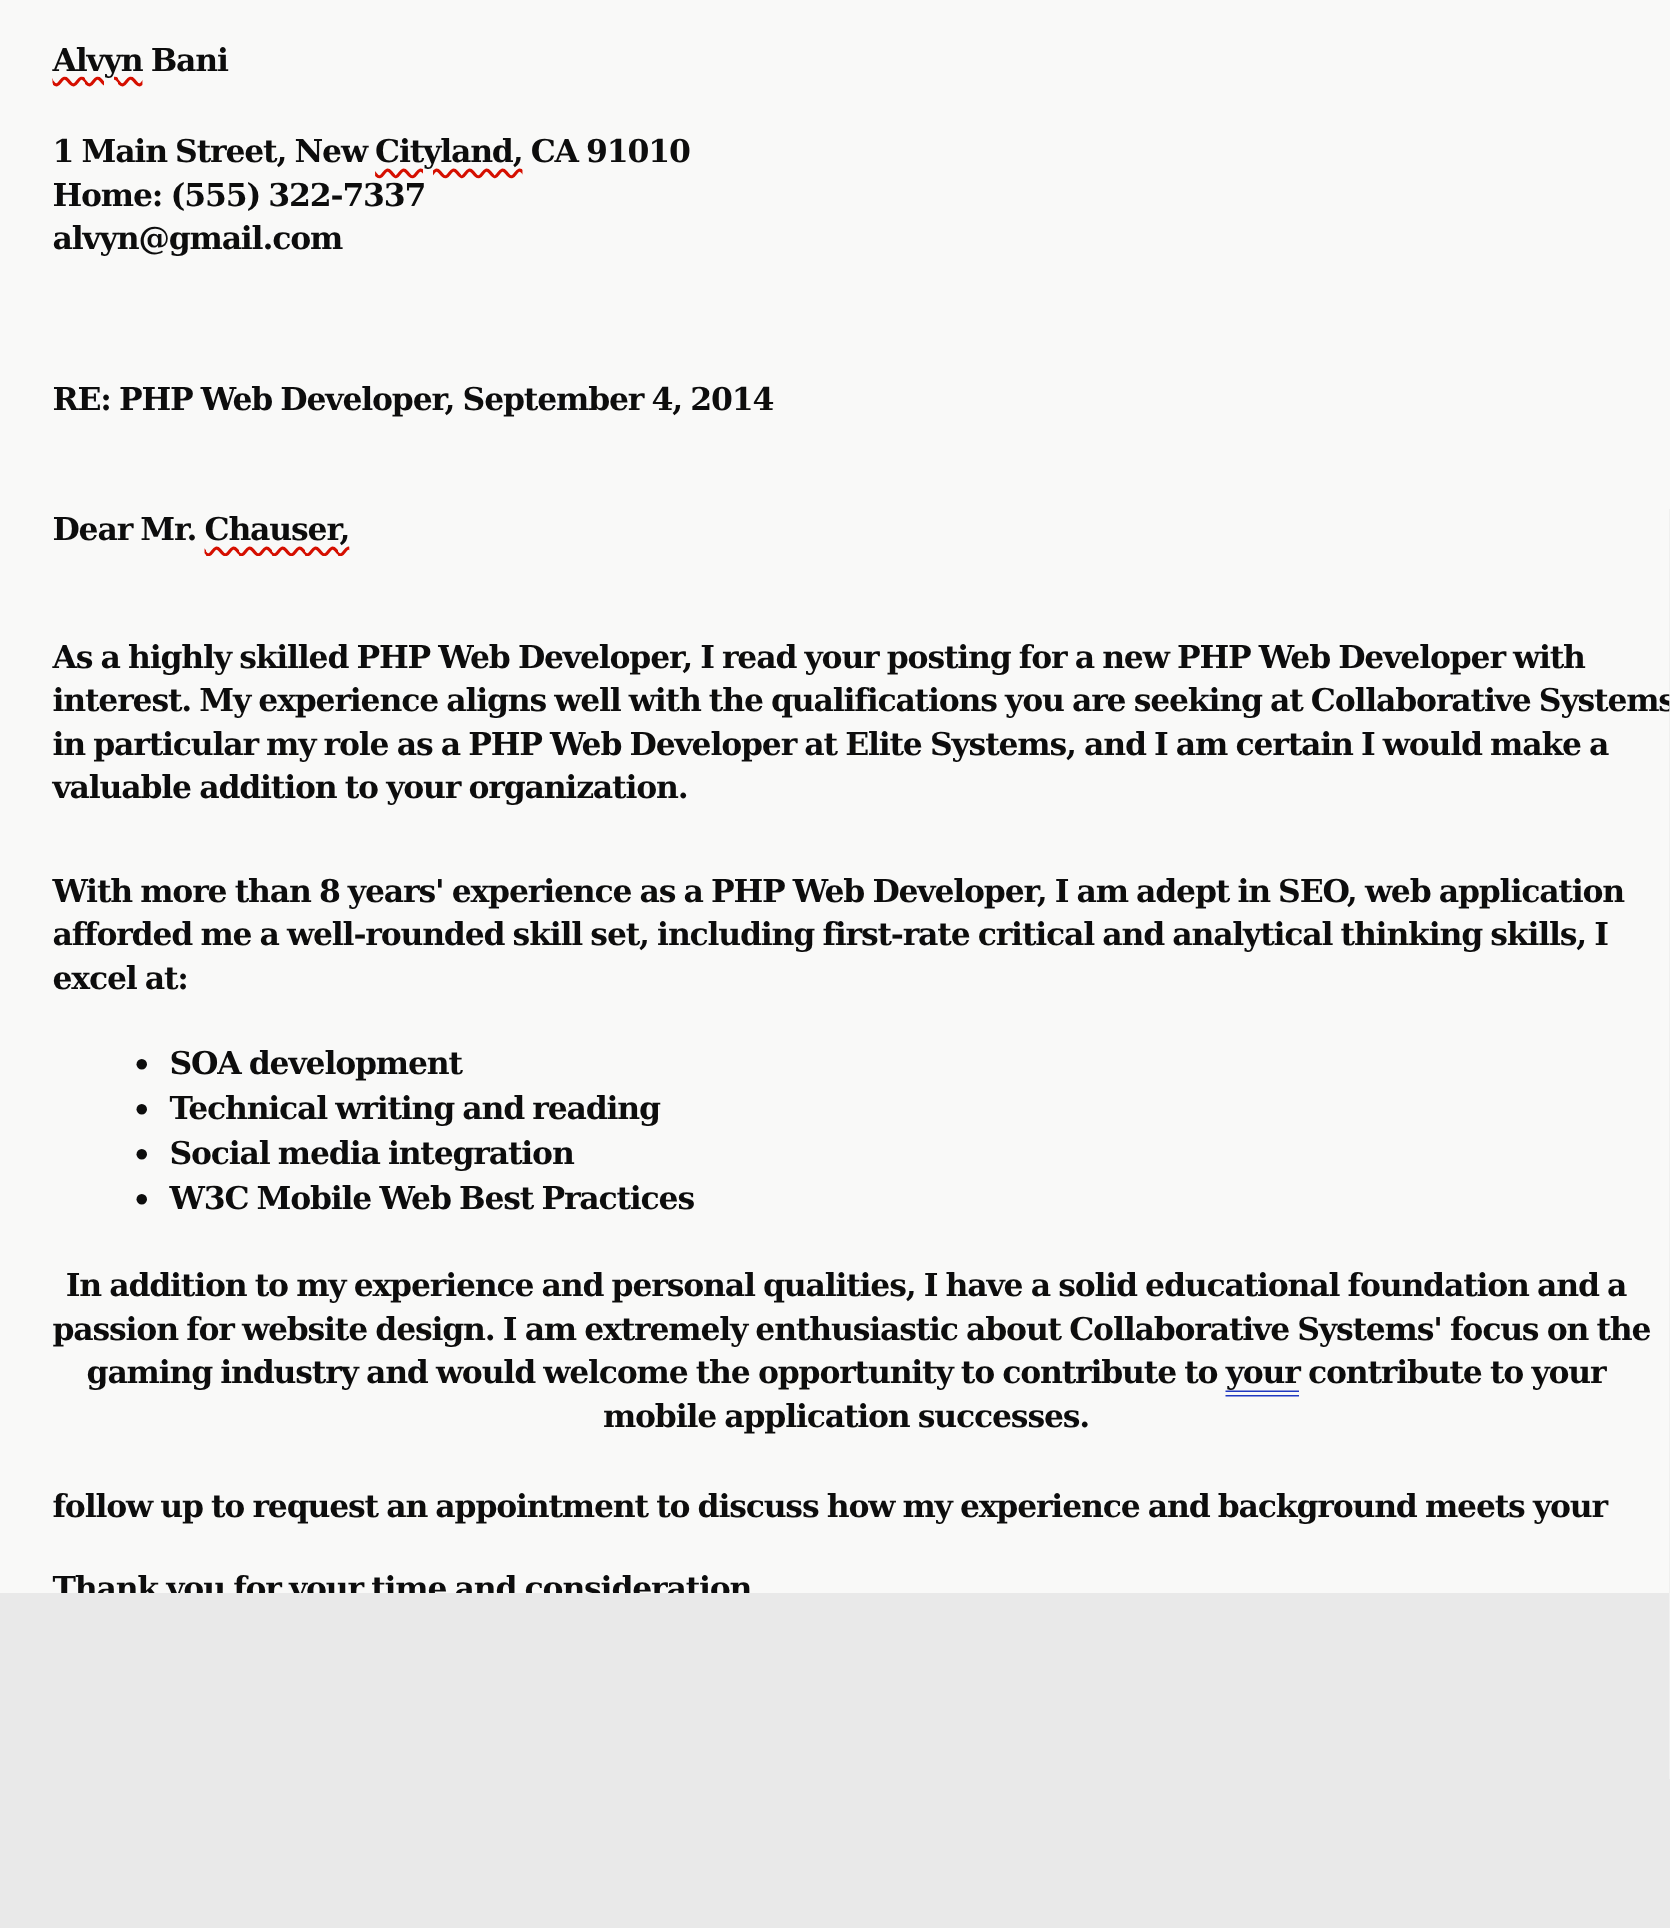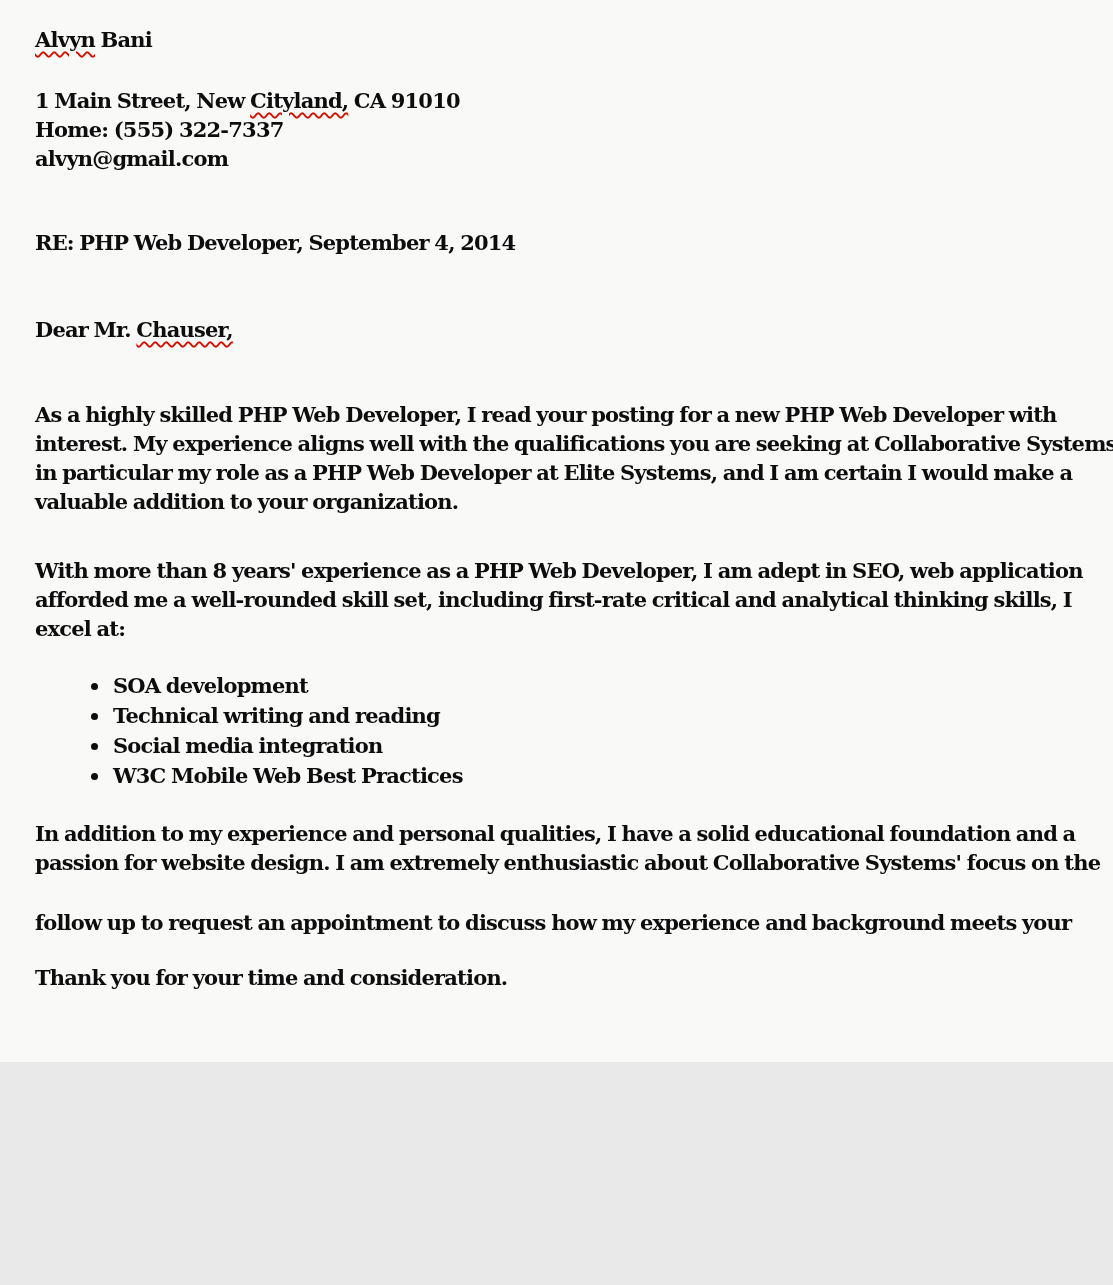--- a/index.html
+++ b/index.html
@@ -19,25 +19,25 @@
     font-weight: 700;
     font-size: 21px;
     line-height: 29px;
     letter-spacing: -0.8px;
     word-spacing: -1px;
     color: #0d0d0d;
     -webkit-font-smoothing: antialiased;
   }
   .line { white-space: nowrap; }
   .address   { margin-top: 32px; }
-  .subject   { margin-top: 55px; }
+  .subject   { margin-top: 78px; }
   .salutation{ margin-top: 58px; }
   .p1 { margin-top: 56px; }
   .p2 { margin-top: 40px; }
-  .p3 { margin-top: 28px; }
+  .p3 { margin-top: 28px; text-align: center; }
   .p4 { margin-top: 31px; }
   .closing { margin-top: 26px; }
   .signature { margin-top: 78px; }
   ul.bullets {
     margin: 28px 0 0 0;
     padding: 0 0 0 28px;
     list-style: disc;
   }
   ul.bullets li {
     line-height: 30px;
@@ -88,20 +88,22 @@
   <ul class="bullets">
       <li>SOA development</li>
       <li>Technical writing and reading</li>
       <li>Social media integration</li>
       <li>W3C Mobile Web Best Practices</li>
     </ul>
 
   <div class="block para p3">
       <div class="line"><span>In addition to my experience and personal qualities, I have a solid educational foundation and a</span></div>
       <div class="line"><span>passion for website design. I am extremely enthusiastic about Collaborative Systems' focus on the</span></div>
+      <div class="line"><span>gaming industry and would welcome the opportunity to contribute to </span><span class="m-grammar">your</span><span> contribute to your</span></div>
+      <div class="line"><span>mobile application successes.</span></div>
     </div>
 
   <div class="block para p4">
       <div class="line"><span>follow up to request an appointment to discuss how my experience and background meets your</span></div>
     </div>
 
   <div class="line closing">Thank you for your time and consideration.</div>
 
   <div class="signature">
     <div class="line">September,</div>

